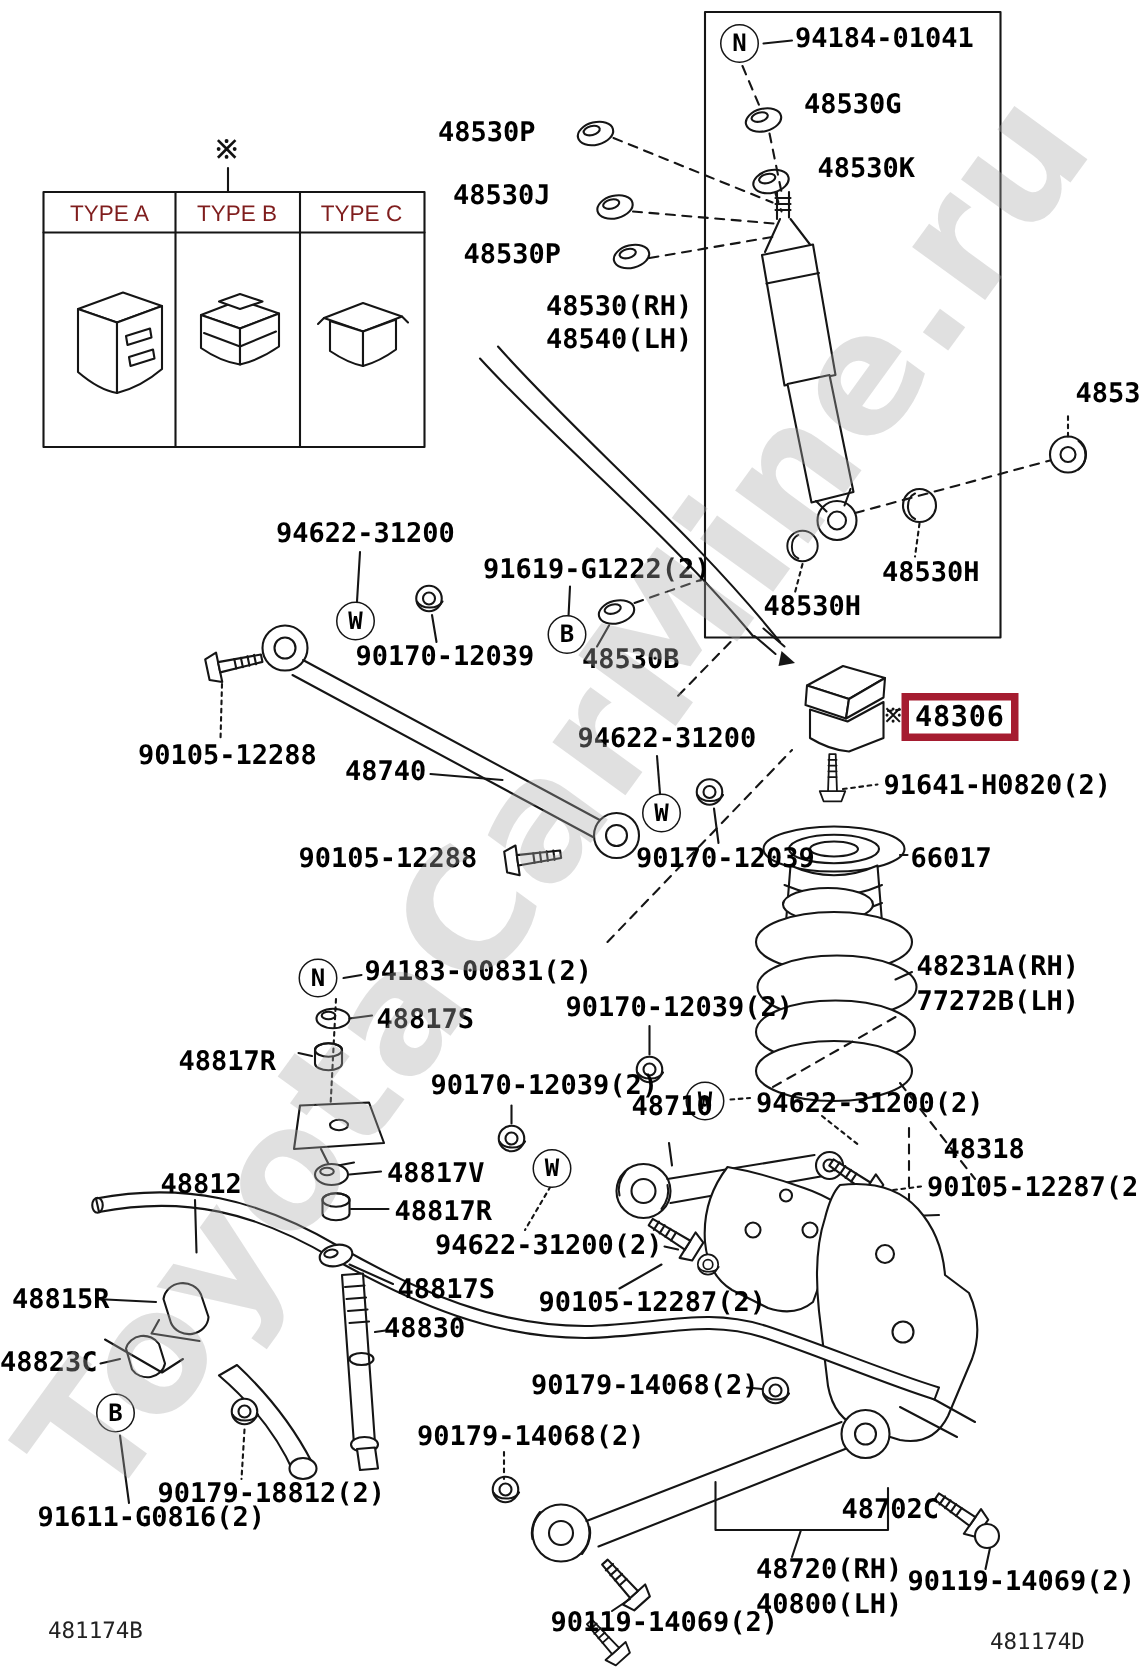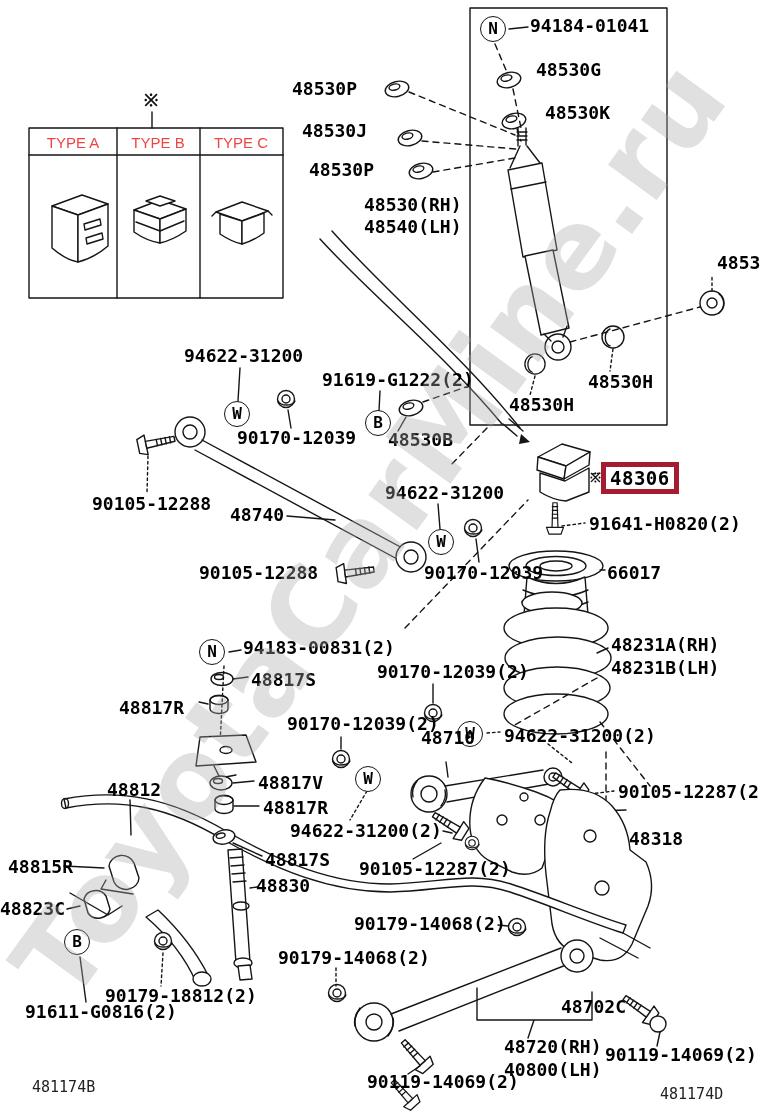--- a/index.html
+++ b/index.html
@@ -12,21 +12,21 @@
   svg .b{fill:#151515;stroke:none;}
   svg .d1{stroke-dasharray:6 5;}
   svg .d2{stroke-dasharray:2.5 3;}
   .lbl{position:absolute;z-index:4;font-size:18px;font-weight:bold;line-height:14px;
        color:#000;white-space:nowrap;text-align:right;}
   .code{position:absolute;z-index:4;font-size:15px;font-weight:normal;color:#222;line-height:14px;}
   .badge{position:absolute;z-index:4;width:26px;height:26px;border:1.7px solid #151515;
        border-radius:50%;background:#fff;text-align:center;line-height:24px;font-size:16px;
        font-weight:bold;transform:translate(-50%,-50%);box-sizing:border-box;}
   .th{position:absolute;z-index:4;font-family:"Liberation Sans",sans-serif;font-size:15px;
-       color:#ef4444;transform:translateX(-50%);line-height:15px;white-space:nowrap;}
+       color:#7f1d1d;transform:translateX(-50%);line-height:15px;white-space:nowrap;}
   .note{position:absolute;z-index:4;font-size:17px;font-weight:bold;color:#111;line-height:17px;}
   .hl-marker{position:absolute;z-index:5;font-size:13px;font-weight:bold;color:#111;line-height:13px;}
   .hl-box{position:absolute;z-index:5;left:601px;top:462px;border:5px solid #a51c30;
        background:#fff;padding:2px 4px 1px;font-size:19px;font-weight:bold;line-height:19px;
        color:#000;letter-spacing:0.5px;}
   .watermark{position:absolute;z-index:30;left:-330px;top:470px;width:1400px;height:120px;
        font-family:"DejaVu Sans",sans-serif;font-size:110px;font-weight:bold;text-align:center;
        line-height:120px;color:rgba(168,168,168,0.36);transform:rotate(-54deg);
        letter-spacing:2px;pointer-events:none;white-space:nowrap;}
 </style>
@@ -324,34 +324,34 @@
 <span class="lbl" style="left:322px;top:373px">91619-G1222(2)</span>
 <span class="lbl" style="left:237px;top:431px">90170-12039</span>
 <span class="lbl" style="left:92px;top:497px">90105-12288</span>
 <span class="lbl" style="left:230px;top:508px">48740</span>
 <span class="lbl" style="left:199px;top:566px">90105-12288</span>
 <span class="lbl" style="left:385px;top:486px">94622-31200</span>
 <span class="lbl" style="left:424px;top:566px">90170-12039</span>
 <span class="lbl" style="left:589px;top:517px">91641-H0820(2)</span>
 <span class="lbl" style="left:607px;top:566px">66017</span>
 <span class="lbl" style="left:611px;top:638px">48231A(RH)</span>
-<span class="lbl" style="left:611px;top:661px">48231B(LH)</span>
+<span class="lbl" style="left:611px;top:661px">77272B(LH)</span>
 <span class="lbl" style="left:243px;top:641px">94183-00831(2)</span>
 <span class="lbl" style="left:251px;top:673px">48817S</span>
 <span class="lbl" style="left:119px;top:701px">48817R</span>
 <span class="lbl" style="left:377px;top:665px">90170-12039(2)</span>
 <span class="lbl" style="left:287px;top:717px">90170-12039(2)</span>
 <span class="lbl" style="left:504px;top:729px">94622-31200(2)</span>
 <span class="lbl" style="left:421px;top:731px">48710</span>
 <span class="lbl" style="left:107px;top:783px">48812</span>
 <span class="lbl" style="left:258px;top:776px">48817V</span>
 <span class="lbl" style="left:263px;top:801px">48817R</span>
 <span class="lbl" style="left:290px;top:824px">94622-31200(2)</span>
 <span class="lbl" style="left:618px;top:785px">90105-12287(2)</span>
-<span class="lbl" style="left:629px;top:832px">48318</span>
+<span class="lbl" style="left:629px;top:760px">48318</span>
 <span class="lbl" style="left:359px;top:862px">90105-12287(2)</span>
 <span class="lbl" style="left:8px;top:860px">48815R</span>
 <span class="lbl" style="left:265px;top:853px">48817S</span>
 <span class="lbl" style="left:256px;top:879px">48830</span>
 <span class="lbl" style="left:0px;top:902px">48823C</span>
 <span class="lbl" style="left:354px;top:917px">90179-14068(2)</span>
 <span class="lbl" style="left:278px;top:951px">90179-14068(2)</span>
 <span class="lbl" style="left:25px;top:1005px">91611-G0816(2)</span>
 <span class="lbl" style="left:105px;top:989px">90179-18812(2)</span>
 <span class="lbl" style="left:561px;top:1000px">48702C</span>

